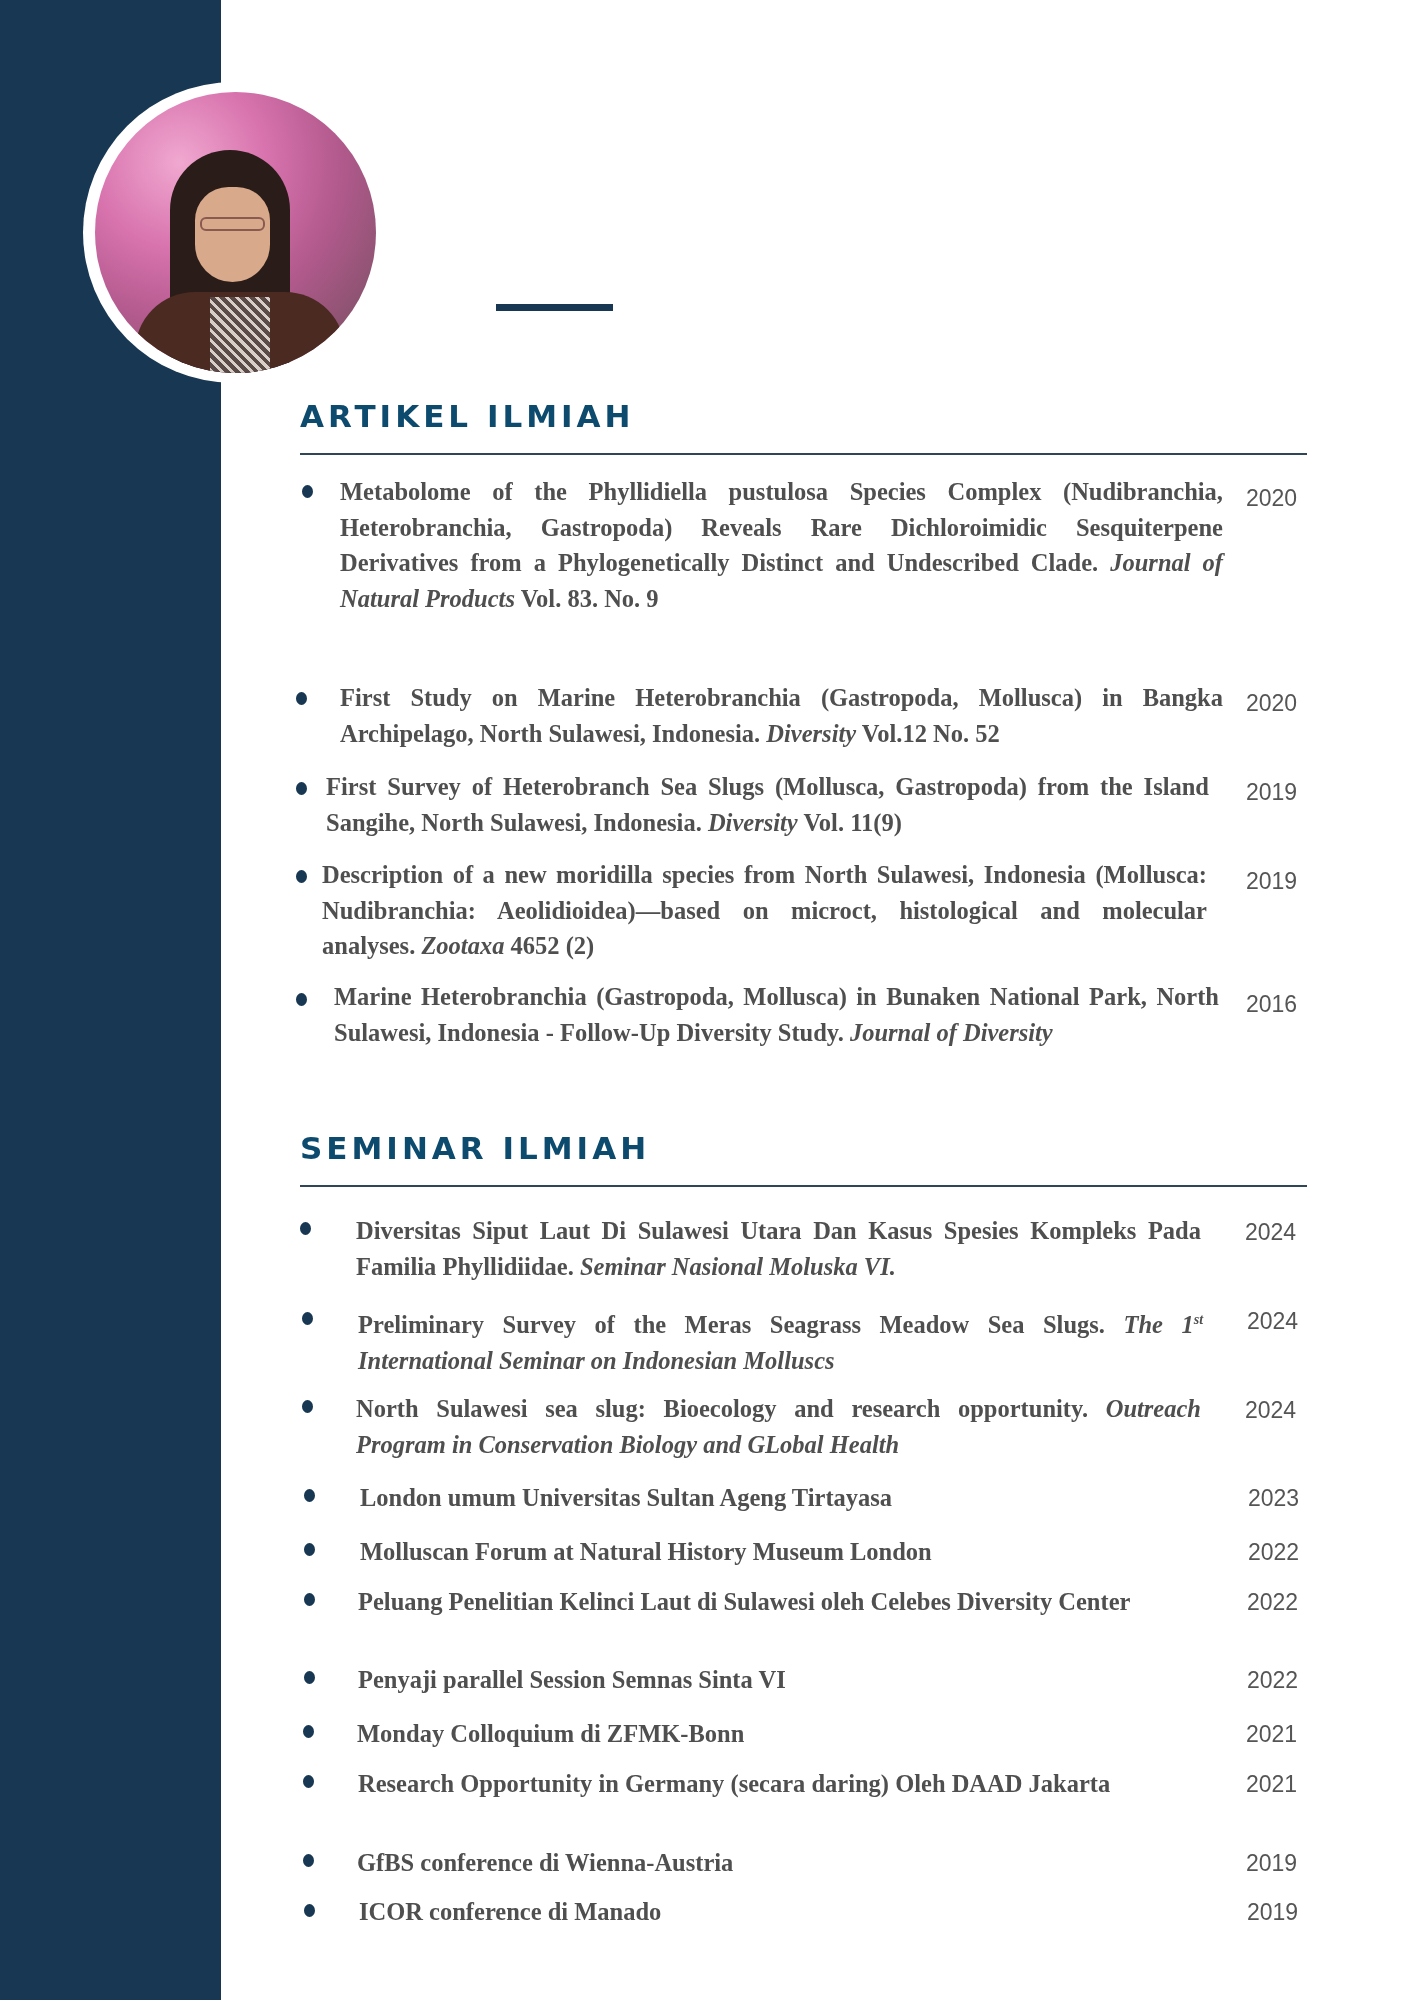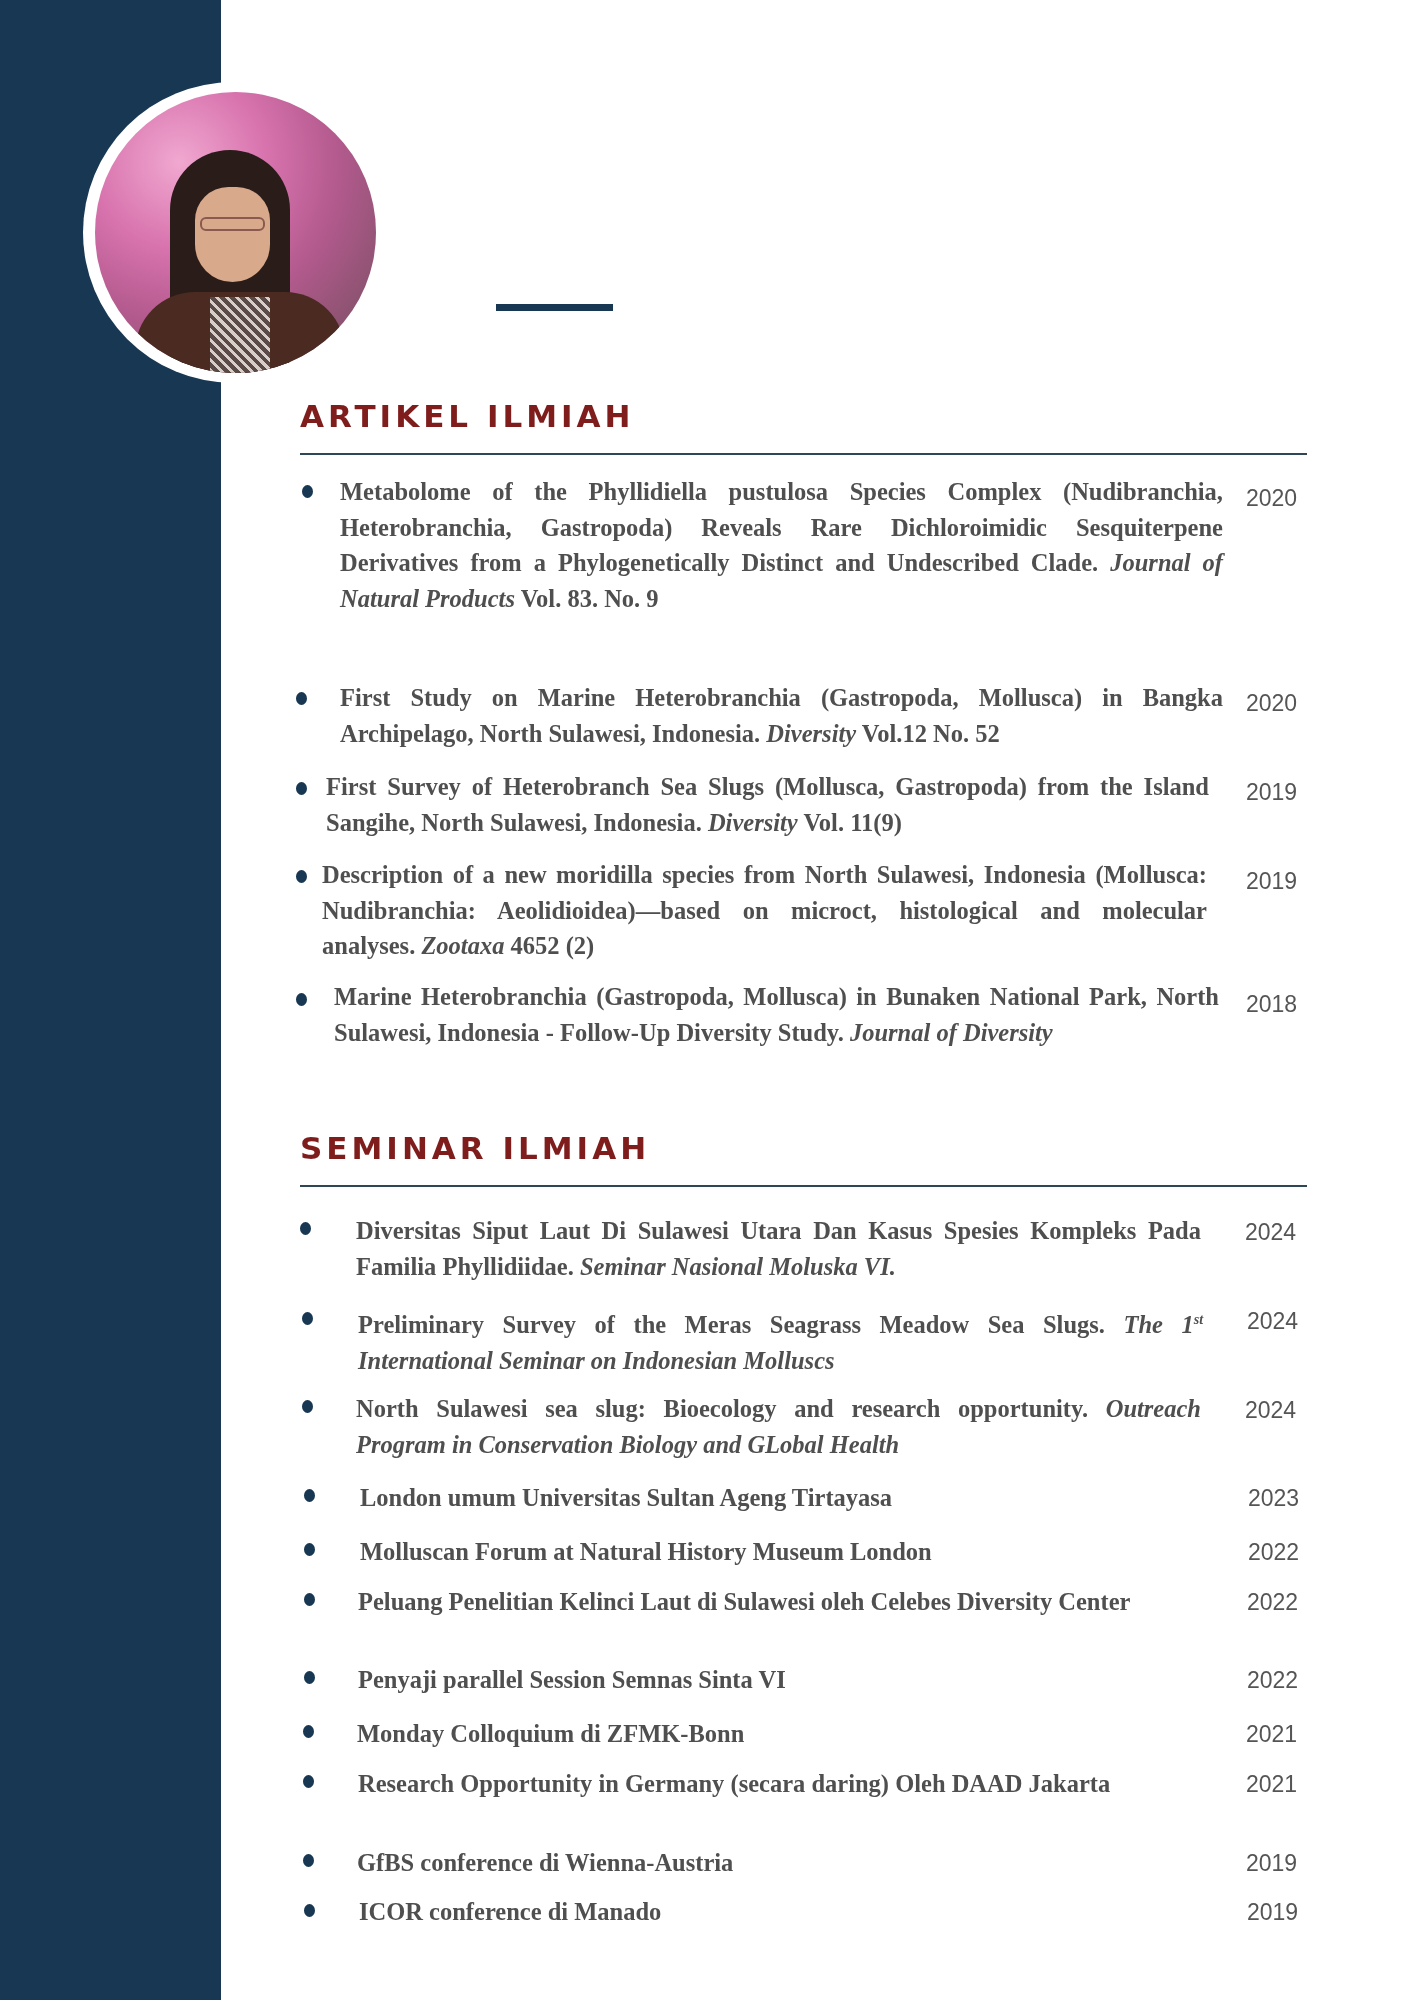--- a/index.html
+++ b/index.html
@@ -14,21 +14,21 @@
   .avatar .face { position:absolute; left:100px; top:95px; width:75px; height:95px; border-radius:40px 40px 45px 45px; background:#d9a98b; }
   .avatar .glasses { position:absolute; left:105px; top:125px; width:65px; height:14px; border:2px solid #8a5a50; border-radius:6px; box-sizing:border-box; }
   .avatar .body { position:absolute; left:40px; top:200px; width:210px; height:120px; border-radius:60px 60px 0 0; background:#4b2a22; }
   .avatar .shirt { position:absolute; left:115px; top:205px; width:60px; height:100px; background:repeating-linear-gradient(45deg,#5a4a48 0 4px,#d8d0c8 4px 7px); }
 
   .name { position:absolute; left:487px; top:150px; width:720px; font-family:"DejaVu Sans", sans-serif; font-weight:bold;
           font-size:62px; line-height:76px; color:#565656; letter-spacing:1px; margin:0; }
   .name-underline { position:absolute; left:496px; top:304px; width:117px; height:7px; background:#173752; }
 
   .section-title { position:absolute; left:300px; font-family:"DejaVu Sans", sans-serif; font-weight:bold; font-size:31px;
-                   letter-spacing:4px; color:#7f1d1d; margin:0; }
+                   letter-spacing:4px; color:#0c4a6e; margin:0; }
   .section-rule { position:absolute; left:300px; width:1007px; height:2px; background:#2f4657; }
 
   .item { position:absolute; left:290px; width:1020px; }
   .bullet { position:absolute; width:11px; height:13px; border-radius:50%; background:#173752; }
   .text { position:absolute; font-size:24.5px; line-height:35.5px; color:#4f4f4f; font-weight:bold; text-align:justify;font-family:Liberation Serif, serif; }
   .text.last-left { text-align-last:left; }
   .text i { font-style:italic; }
   .year { position:absolute; font-size:23px; color:#555; }
   sup { font-size:14px; }
 </style>
@@ -93,21 +93,21 @@
     </div>
     <span class="year" style="left:956px; top:868px;">2019</span>
   </div>
 
   <div class="item">
     <span class="bullet" style="left:6px; top:993px;"></span>
     <div class="text last-left" style="left:44px; top:979px; width:885px;">
       <span>Marine Heterobranchia (Gastropoda, Mollusca) in Bunaken National Park, North Sulawesi, Indonesia - Follow-Up Diversity Study.</span>
       <i>Journal of Diversity</i>
     </div>
-    <span class="year" style="left:956px; top:991px;">2018</span>
+    <span class="year" style="left:956px; top:991px;">2016</span>
   </div>
 </div>
 
 <h2 class="section-title" style="top:1130px;">SEMINAR ILMIAH</h2>
 <div class="section-rule" style="top:1185px;"></div>
 
 <div>
   <div class="item">
     <span class="bullet" style="left:10px; top:1222px;"></span>
     <div class="text last-left" style="left:66px; top:1213px; width:845px;">

